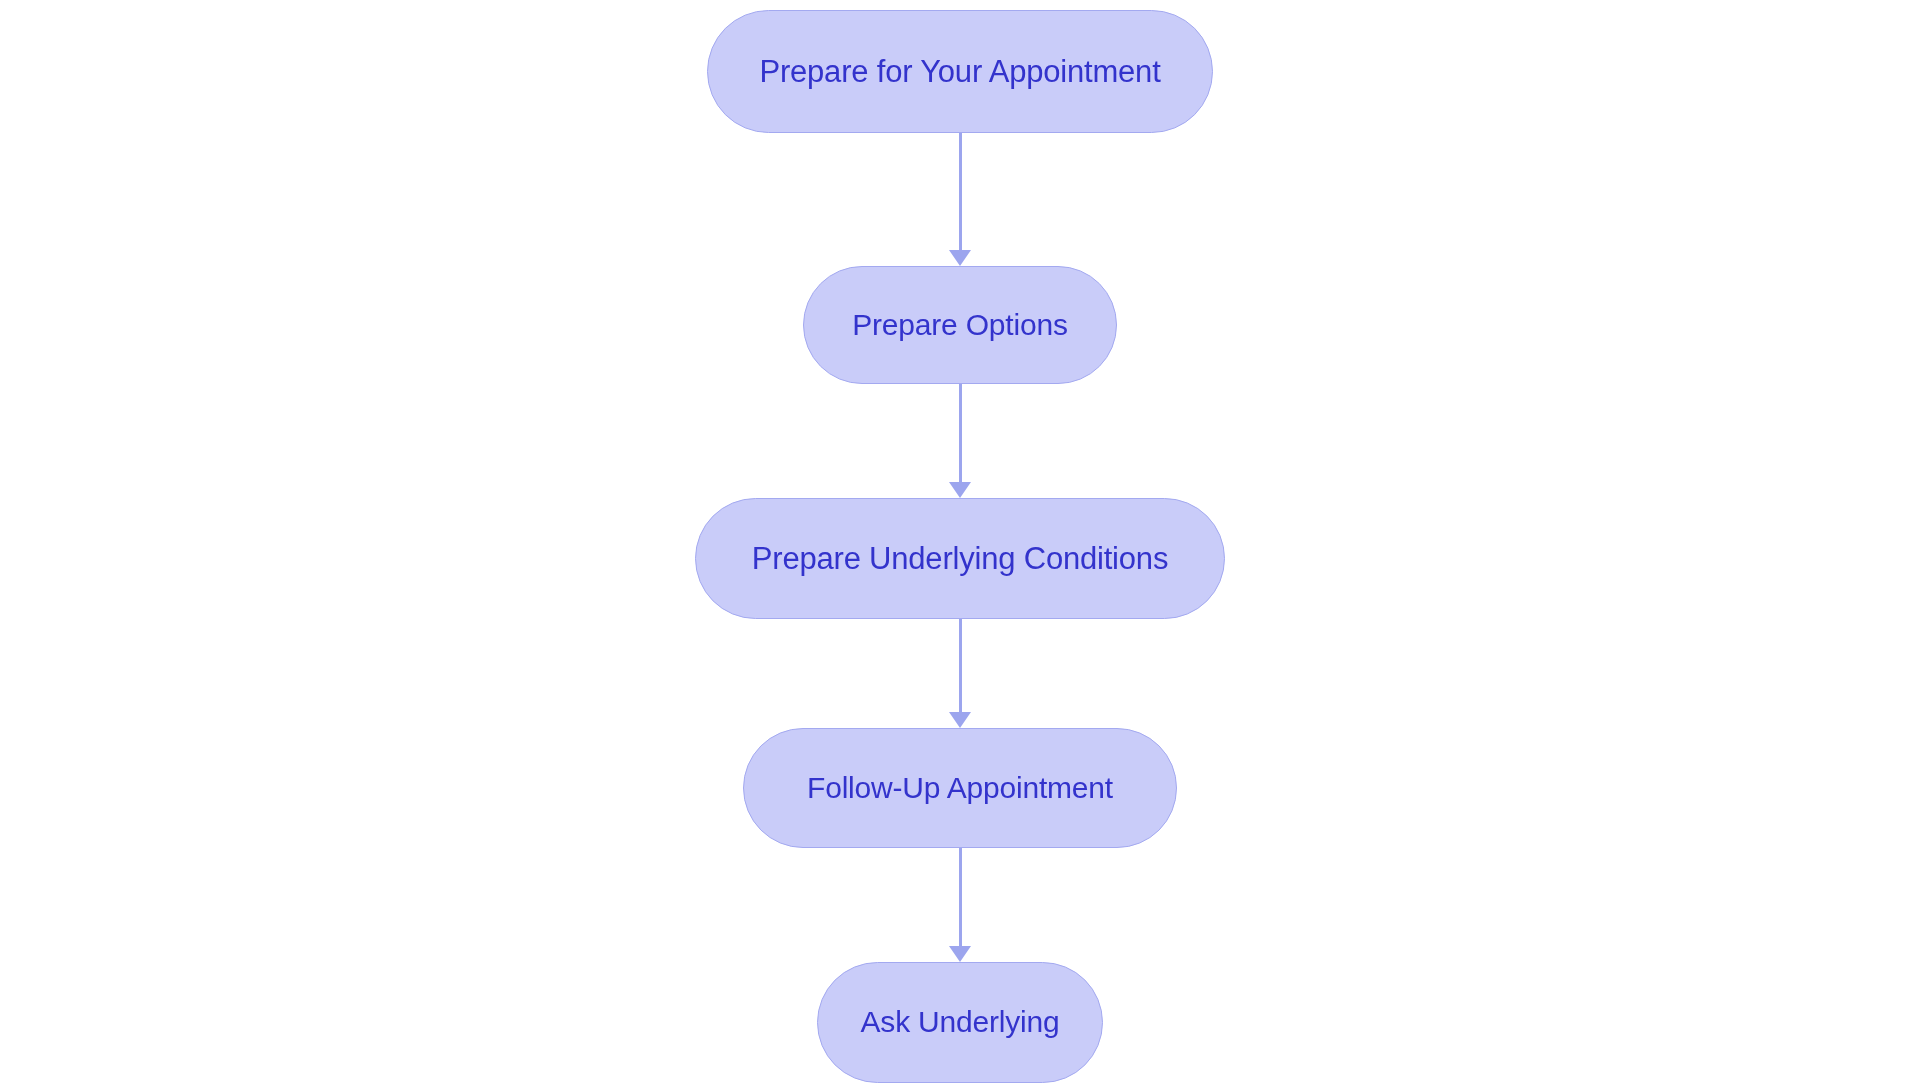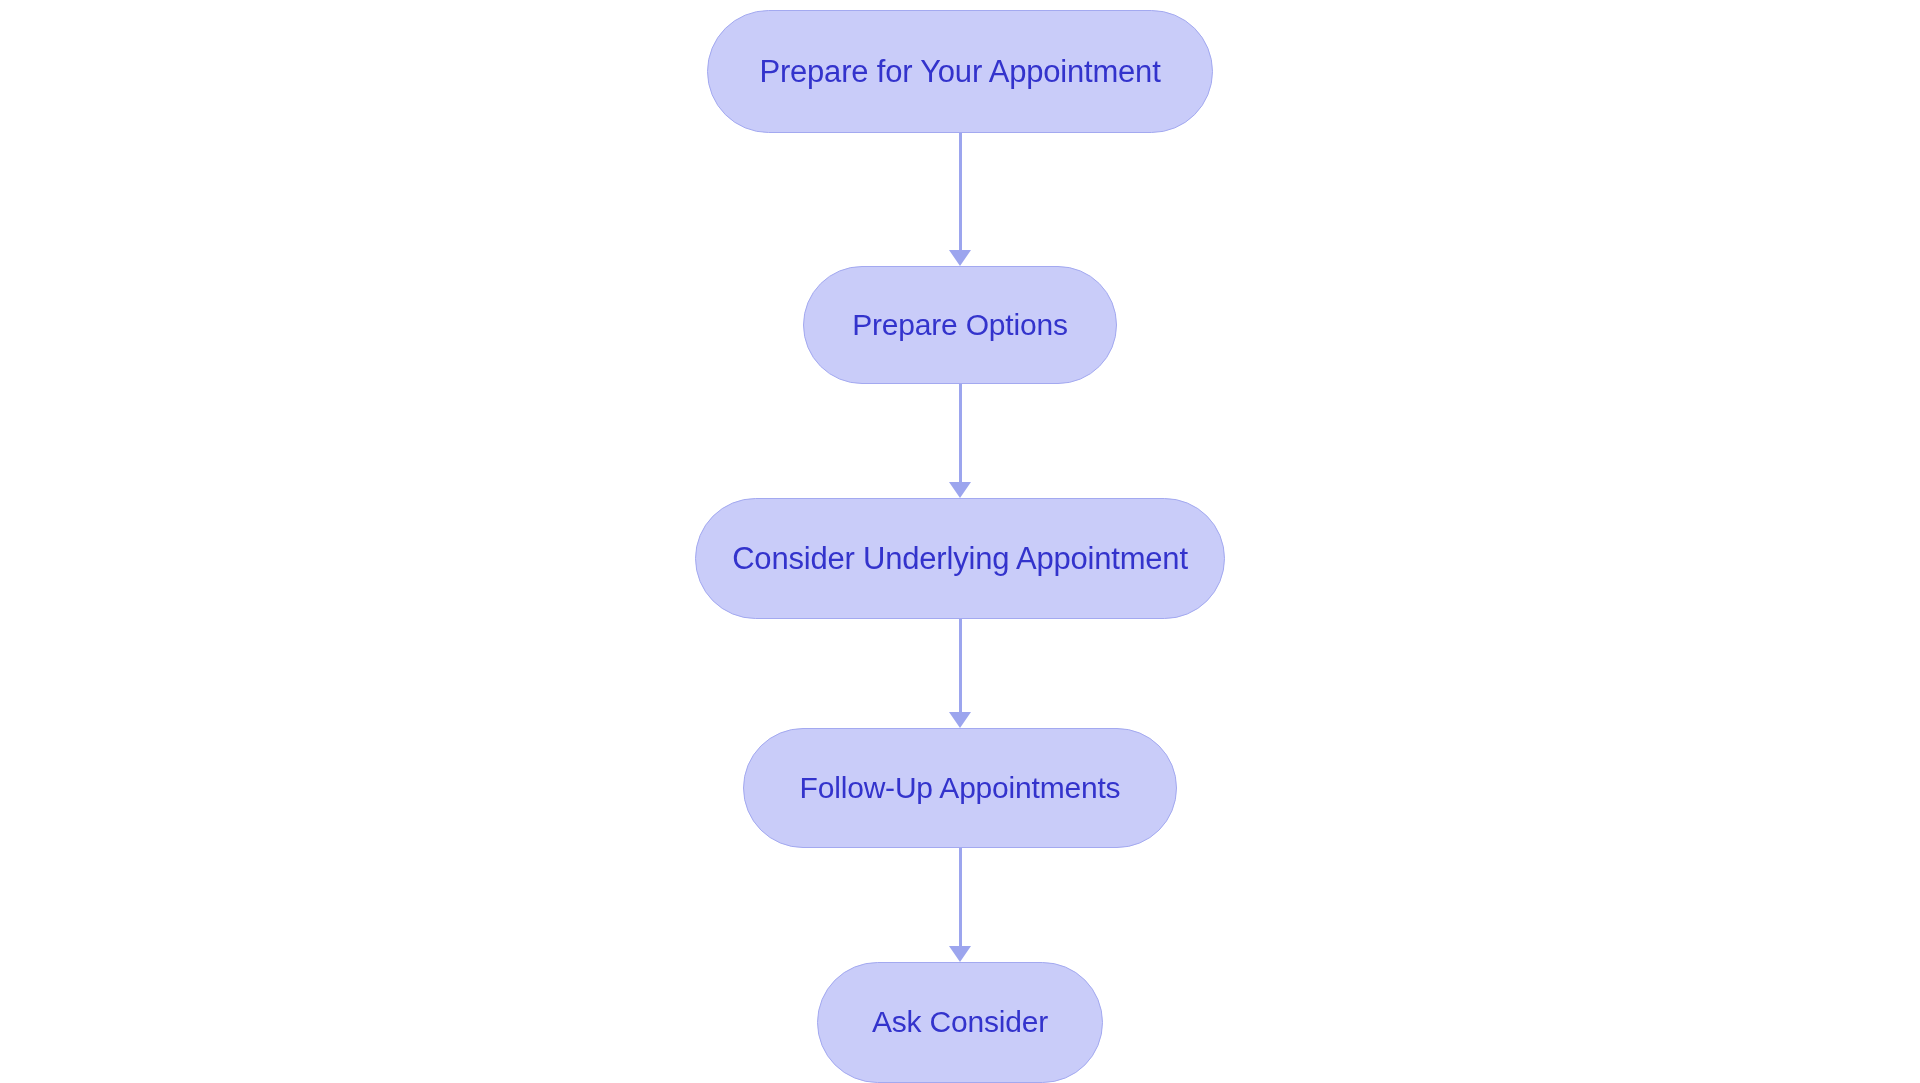--- a/index.html
+++ b/index.html
@@ -111,35 +111,35 @@
     <div class="node node-2">
       <span class="node-label">Prepare Options</span>
     </div>
 
     <div class="connector conn-2">
       <div class="connector-line"></div>
       <div class="connector-arrow"></div>
     </div>
 
     <div class="node node-3">
-      <span class="node-label">Consider Underlying Appointment</span>
+      <span class="node-label">Prepare Underlying Conditions</span>
     </div>
 
     <div class="connector conn-3">
       <div class="connector-line"></div>
       <div class="connector-arrow"></div>
     </div>
 
     <div class="node node-4">
-      <span class="node-label">Follow-Up Appointments</span>
+      <span class="node-label">Follow-Up Appointment</span>
     </div>
 
     <div class="connector conn-4">
       <div class="connector-line"></div>
       <div class="connector-arrow"></div>
     </div>
 
     <div class="node node-5">
-      <span class="node-label">Ask Consider</span>
+      <span class="node-label">Ask Underlying</span>
     </div>
 
   </div>
 </div>
 
 </body></html>

